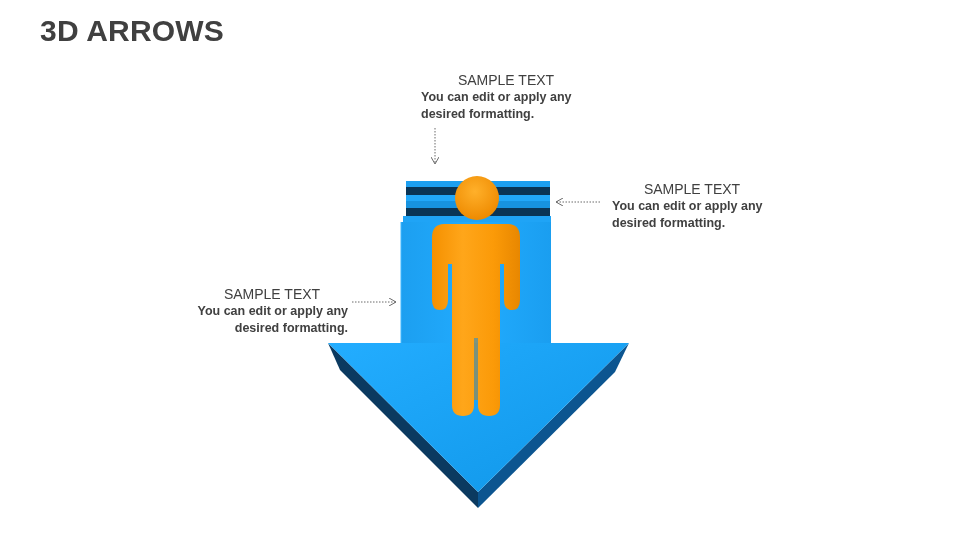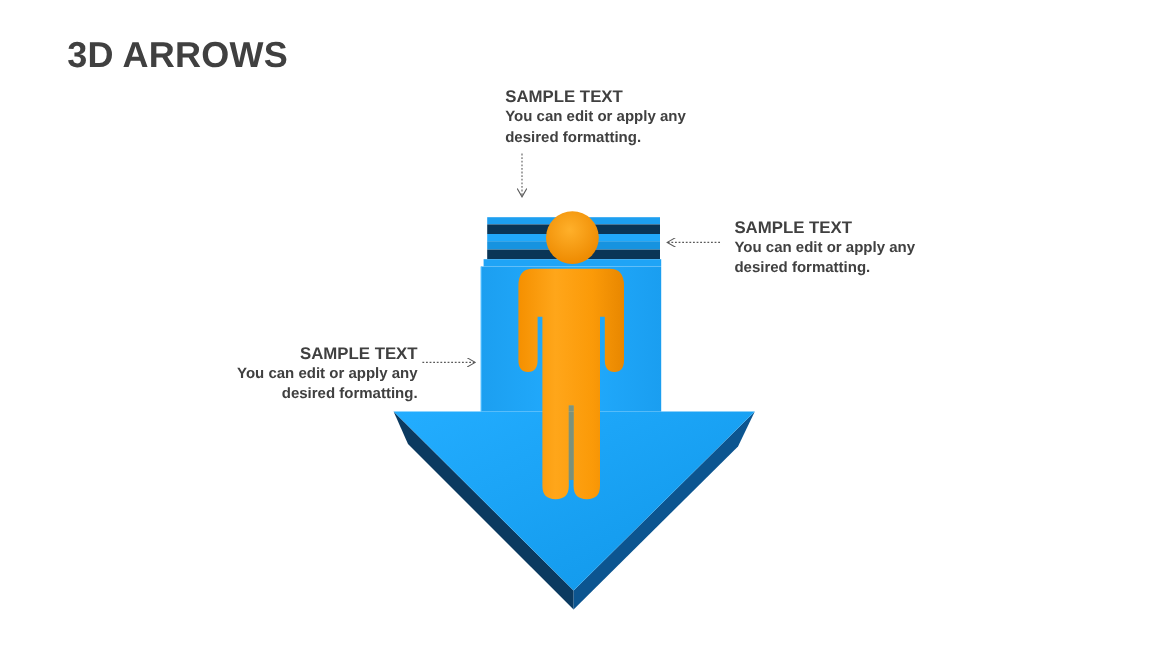--- a/index.html
+++ b/index.html
@@ -16,33 +16,34 @@
       color: #404040;
     }
     .title {
       position: absolute;
       left: 40px;
       top: 14px;
       font-size: 30px;
       font-weight: bold;
       color: #404040;
       letter-spacing: 0.2px;
-      margin: 16px;
+      margin: 0;
     }
     .callout {
       position: absolute;
       font-size: 12.5px;
       line-height: 16.5px;
       color: #404040;
     }
     .callout .heading {
-      font-weight: bold;
+      font-weight: normal;
       font-size: 14px;
       line-height: 17px;
       display: block;
+      text-align: center;
     }
     .callout .body {
       display: block;
       font-weight: bold;
     }
     #callout-top { left: 421px; top: 72px; width: 170px; }
     #callout-right { left: 612px; top: 181px; width: 160px; }
     #callout-left { left: 196px; top: 286px; width: 152px; text-align: right; }
 
     .diagram {

